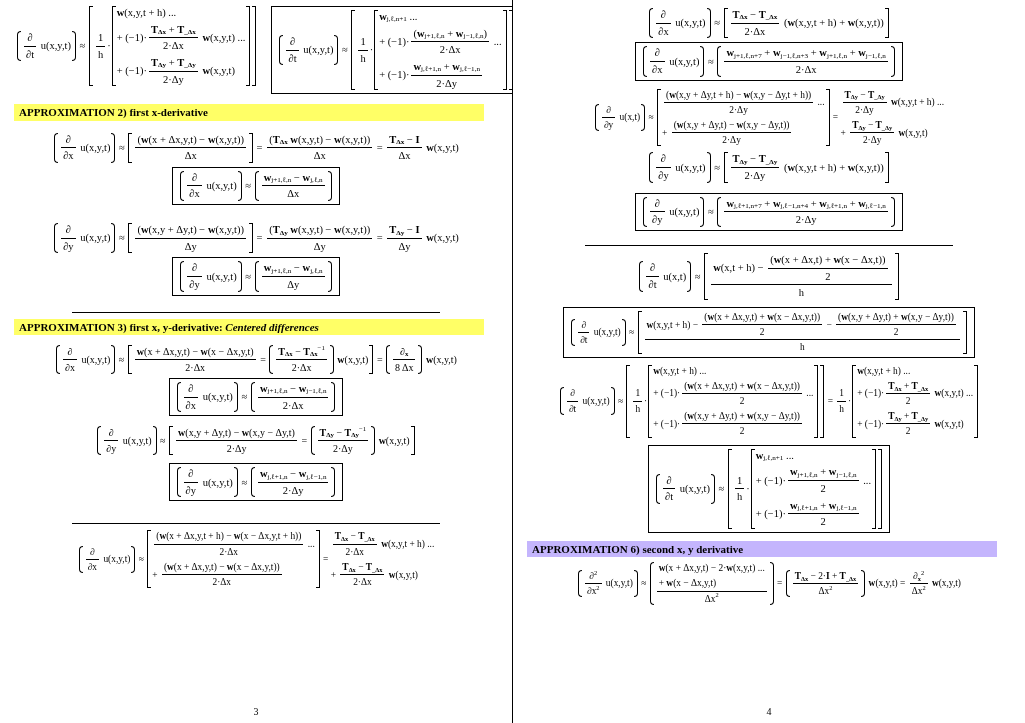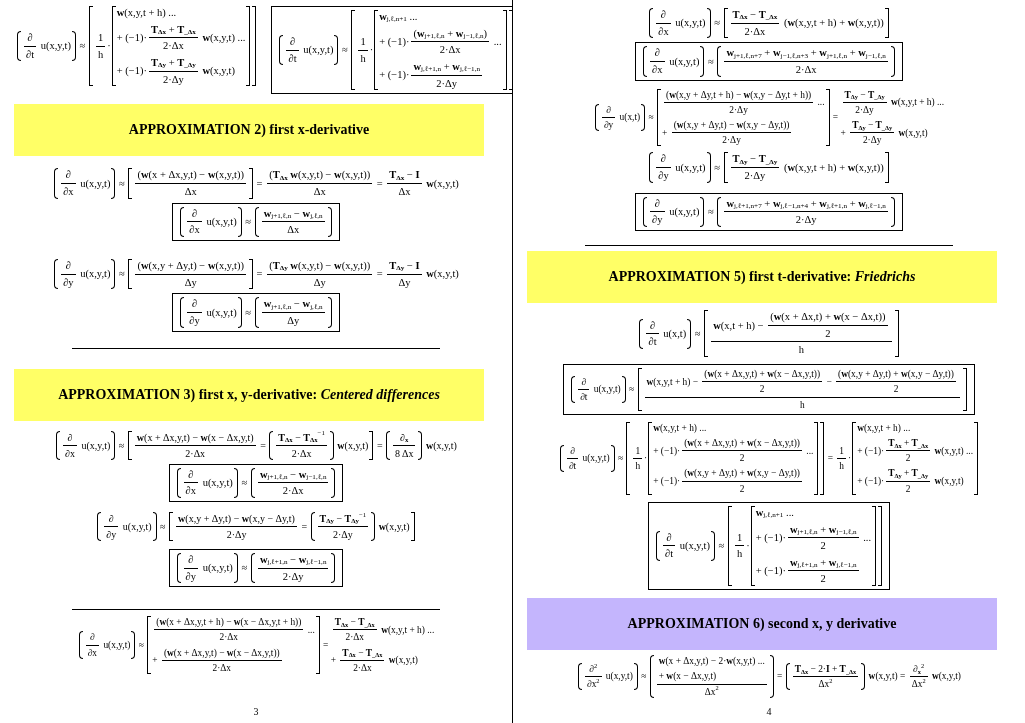--- a/index.html
+++ b/index.html
@@ -6,21 +6,21 @@
   html,body{margin:0;padding:0;}
   body{font-family:"Liberation Serif","DejaVu Serif",serif;color:#000;background:#fff;}
   .canvas{position:relative;width:1025px;height:723px;background:#fff;display:flex;overflow:hidden;}
   .page{position:relative;width:512px;height:723px;overflow:hidden;}
   .divider{width:1px;background:#000;height:100%;}
   .eq{display:flex;justify-content:center;align-items:flex-start;font-size:10.5px;}
   .eq-md{font-size:10px;}
   .eq-sm{font-size:9.4px;}
   .eq-pair{display:flex;align-items:flex-start;column-gap:14px;padding-left:16px;}
   .eq-pair .eq{justify-content:flex-start;}
-  .hdr{font-weight:bold;font-size:14px;padding:17px 5px;margin-left:14px;margin-right:28px;line-height:1.3;background:#ffff66;text-align:center;}
+  .hdr{font-weight:bold;font-size:11px;padding:1px 5px;margin-left:14px;margin-right:28px;line-height:1.3;background:#ffff66;}
   .hdr-em{font-style:italic;}
   .sep{border-top:1px solid #000;width:72%;margin-left:auto;margin-right:auto;height:0;}
   .pageno{position:absolute;bottom:6px;left:0;width:100%;text-align:center;font-size:10px;}
   
   .mrow{display:inline-flex;align-items:center;}
   .mt{white-space:pre;line-height:1.3;}
   .mb{font-weight:bold;}
   .msub{font-size:0.68em;position:relative;top:0.45em;white-space:pre;line-height:1;}
   .msup{font-size:0.68em;position:relative;top:-0.5em;white-space:pre;line-height:1;}
   .mfrac{display:inline-flex;flex-direction:column;align-items:center;margin:0 2px;}
@@ -527,21 +527,21 @@
                 </span>
               </span>
               <span class="fence par-r"></span>
             </span>
           </span>
         </span>
       </div>
 
     <div class="sep" style="margin-top:16px"></div>
 
-    <div class="hdr" style="margin-top: 20px; background-color: rgb(255, 255, 102);"><span>APPROXIMATION 3) first x, y-derivative: </span><span class="hdr-em">Centered differences</span></div>
+    <div class="hdr" style="margin-top: 6px; background-color: rgb(255, 255, 102);"><span>APPROXIMATION 3) first x, y-derivative: </span><span class="hdr-em">Centered differences</span></div>
 
     <div class="eq eq-md" style="margin-top:10px">
         <span class="mrow">
           <span class="mrow">
             <span class="fence par-l"></span>
             <span class="mrow">
               <span class="mfrac">
                 <span class="mnum">
                   <span class="mrow">
                     <span class="mt">∂</span>
@@ -1281,21 +1281,20 @@
                 </span>
               </span>
               <span class="fence par-r"></span>
             </span>
           </span>
         </span>
       </div>
 
     <div class="sep" style="margin-top:14px"></div>
 
-    <div class="hdr" style="margin-top: 5px; background-color: rgb(255, 255, 102);"><span>APPROXIMATION 5) first t-derivative: </span><span class="hdr-em">Friedrichs</span></div>
 
     <div class="eq" style="margin-top:7px">
         <span class="mrow">
           <span class="mrow">
             <span class="fence par-l"></span>
             <span class="mrow">
               <span class="mfrac">
                 <span class="mnum">
                   <span class="mrow">
                     <span class="mt">∂</span>

